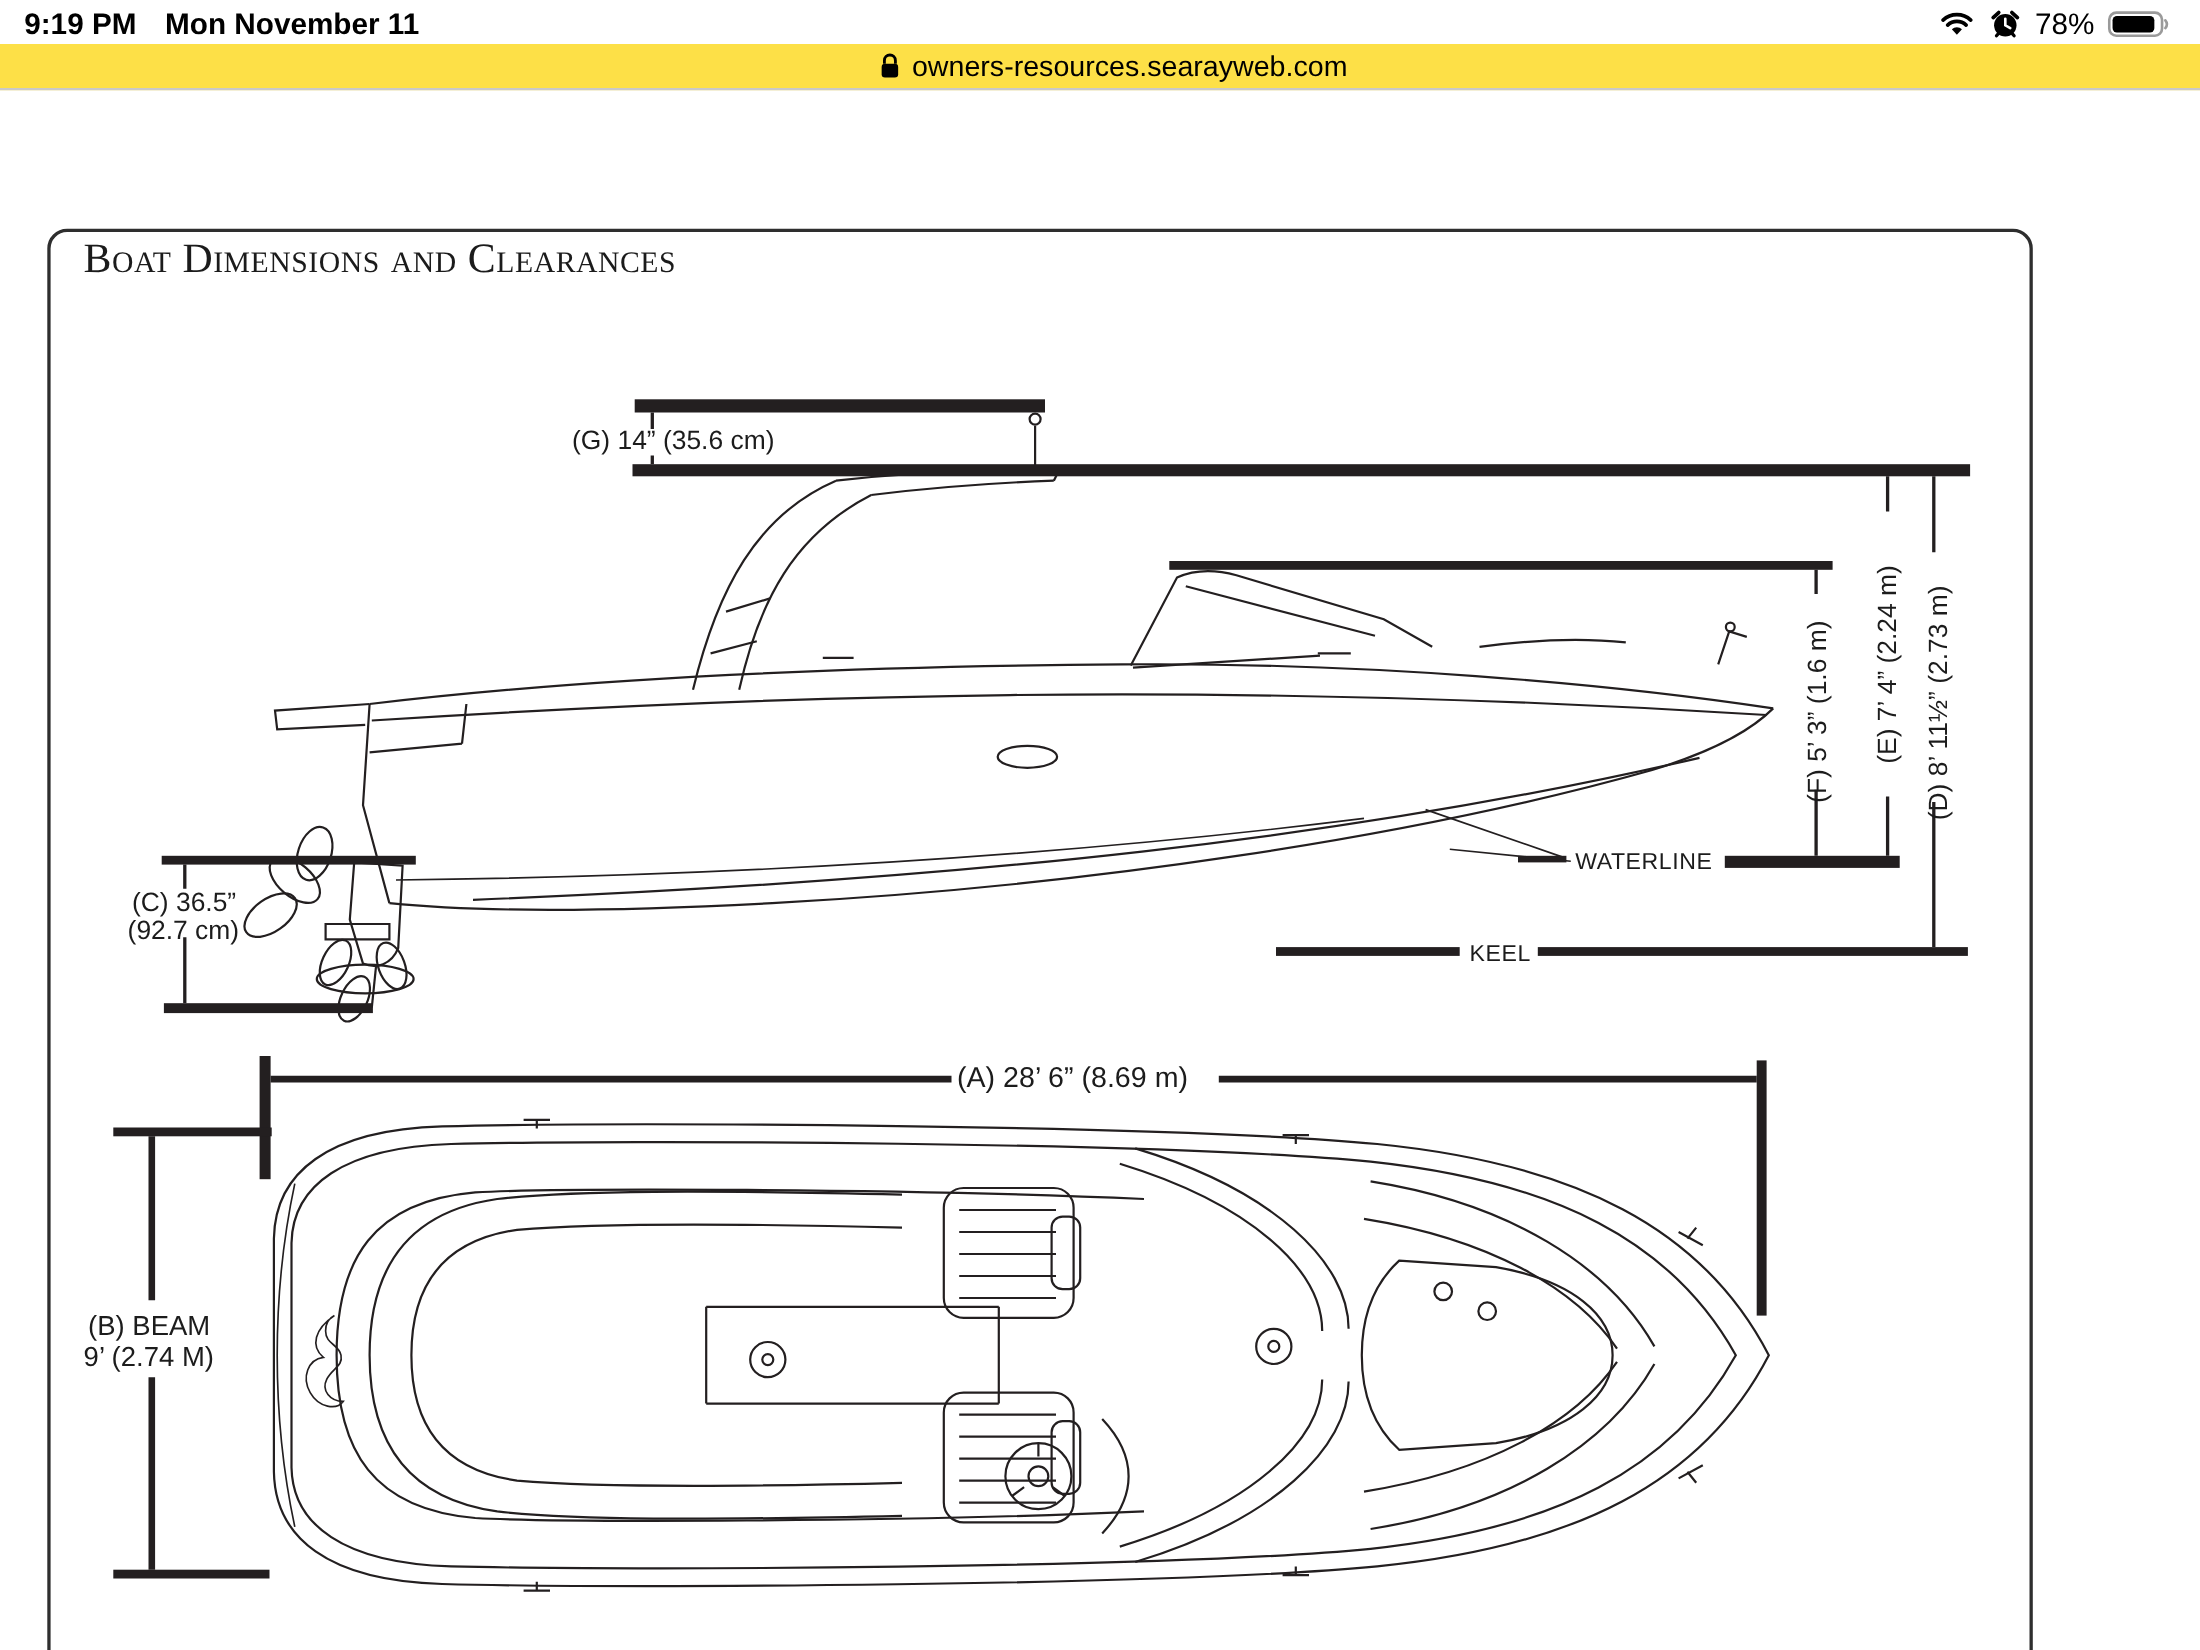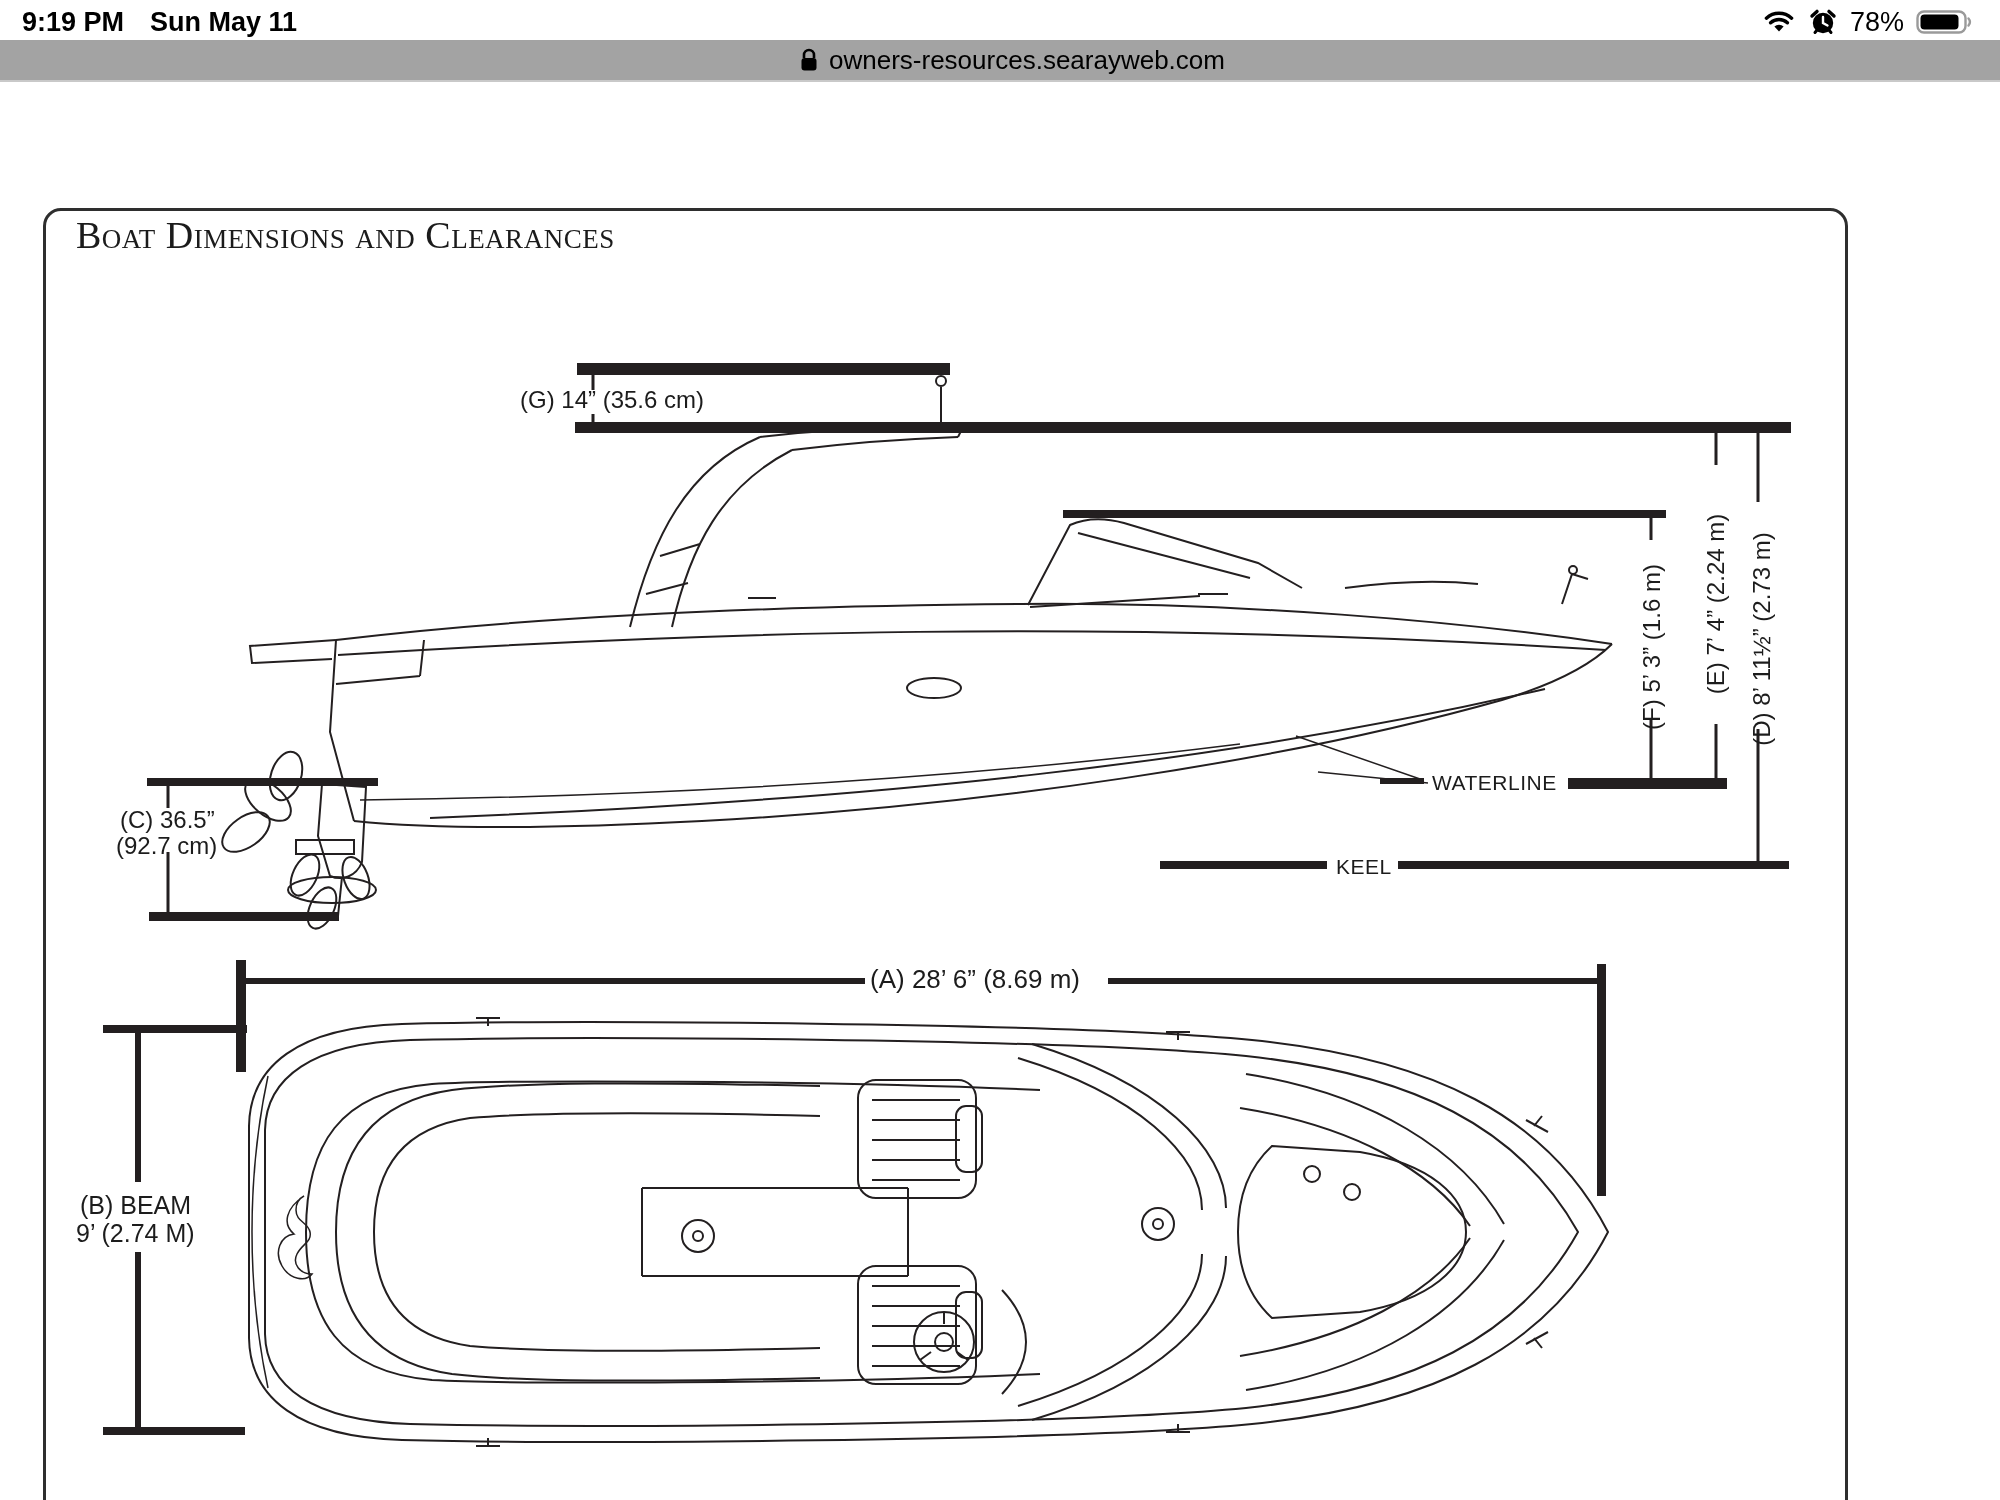--- a/index.html
+++ b/index.html
@@ -8,40 +8,40 @@
   
   .status-bar{position:absolute;top:0;left:0;width:2000px;height:40px;display:flex;
               justify-content:space-between;align-items:center;padding:4px 26px 0 22px;
               box-sizing:border-box;font-size:27px;font-weight:600;background:#fff;}
   .status-left{display:flex;gap:26px;align-items:center;}
   .status-right{display:flex;gap:12px;align-items:center;}
   .status-right .pct{font-weight:400;}
   
   .url-bar{position:absolute;top:40px;left:0;width:2000px;height:42px;display:flex;
            align-items:center;justify-content:center;gap:10px;font-size:26px;
-           background:#a3a3a3;border-bottom:2px solid #c9c9c9;box-sizing:border-box;padding-left:24px;}
+           background:#fde047;border-bottom:2px solid #c9c9c9;box-sizing:border-box;padding-left:24px;}
   
   .content{position:absolute;top:84px;left:0;width:1600px;height:1416px;background:#fff;}
   .card{position:absolute;left:43px;top:124px;width:1805px;height:1338px;
         border:3px solid #2e2e2e;border-radius:18px;box-sizing:border-box;background:#fff;}
   .fig-title{position:absolute;left:76px;top:128px;font-family:"Liberation Serif",serif;
              font-variant:small-caps;font-size:38px;line-height:46px;color:#1b1b1b;
              letter-spacing:.5px;}
   .diagram{position:absolute;left:0;top:0;width:2000px;height:1500px;}
   svg text{font-family:"Liberation Sans",sans-serif;fill:#1c1c1c;stroke:none;}
 </style>
 </head>
 <body>
 
 <div class="screen">
 
   <div class="status-bar">
     <div class="status-left">
       <span>9:19 PM</span>
-      <span>Sun May 11</span>
+      <span>Mon November 11</span>
     </div>
     <div class="status-right">
       <svg width="34" height="26" viewBox="0 0 34 26">
         <path d="M17 22.5 L12.4 17.6 a6.6 6.6 0 0 1 9.2 0 Z" fill="#000"></path>
         <path d="M8.6 13.8 a12.3 12.3 0 0 1 16.8 0" fill="none" stroke="#000" stroke-width="3.4" stroke-linecap="round"></path>
         <path d="M4.4 9.2 a18.5 18.5 0 0 1 25.2 0" fill="none" stroke="#000" stroke-width="3.4" stroke-linecap="round"></path>
       </svg>
       <svg width="30" height="28" viewBox="0 0 30 28">
         <circle cx="15" cy="15" r="10.2" fill="#000"></circle>
         <path d="M15 9 V15 L19.5 17.5" stroke="#fff" stroke-width="2.4" fill="none" stroke-linecap="round"></path>

